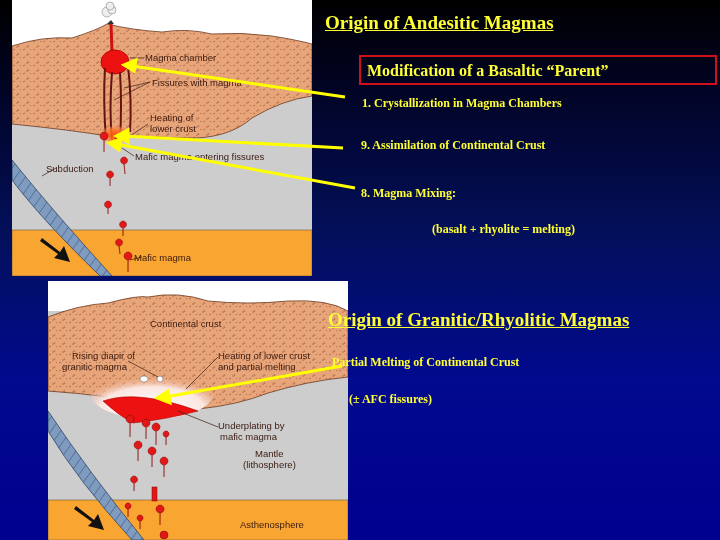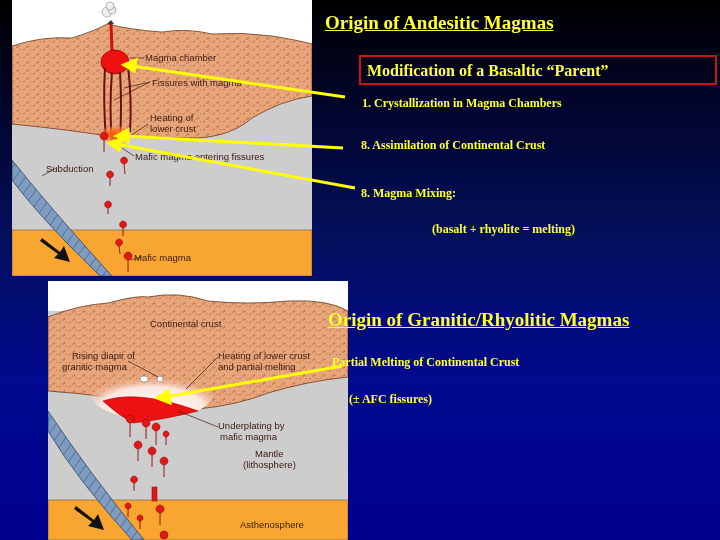--- a/index.html
+++ b/index.html
@@ -169,19 +169,19 @@
     <line x1="342" y1="366" x2="165" y2="397"></line>
     <path d="M157 398 L168 391 L170 403 Z"></path>
   </g>
 </svg>
 
 <div class="heading" style="left:325px;top:12px;">Origin of Andesitic Magmas</div>
 <div id="parent-box">
   <span>Modification of a Basaltic “Parent”</span>
 </div>
 <div class="item" style="left:362px;top:96px;">1. Crystallization in Magma Chambers</div>
-<div class="item" style="left:361px;top:138px;">8. Assimilation of Continental Crust</div>
+<div class="item" style="left:361px;top:138px;">9. Assimilation of Continental Crust</div>
 <div class="item" style="left:361px;top:186px;">8. Magma Mixing:</div>
 <div class="item" style="left:432px;top:222px;">(basalt + rhyolite = melting)</div>
 
 <div class="heading" style="left:328px;top:309px;">Origin of Granitic/Rhyolitic Magmas</div>
 <div class="item" style="left:332px;top:355px;">Partial Melting of Continental Crust</div>
 <div class="item" style="left:349px;top:392px;">(± AFC fissures)</div>
 
 </body></html>

